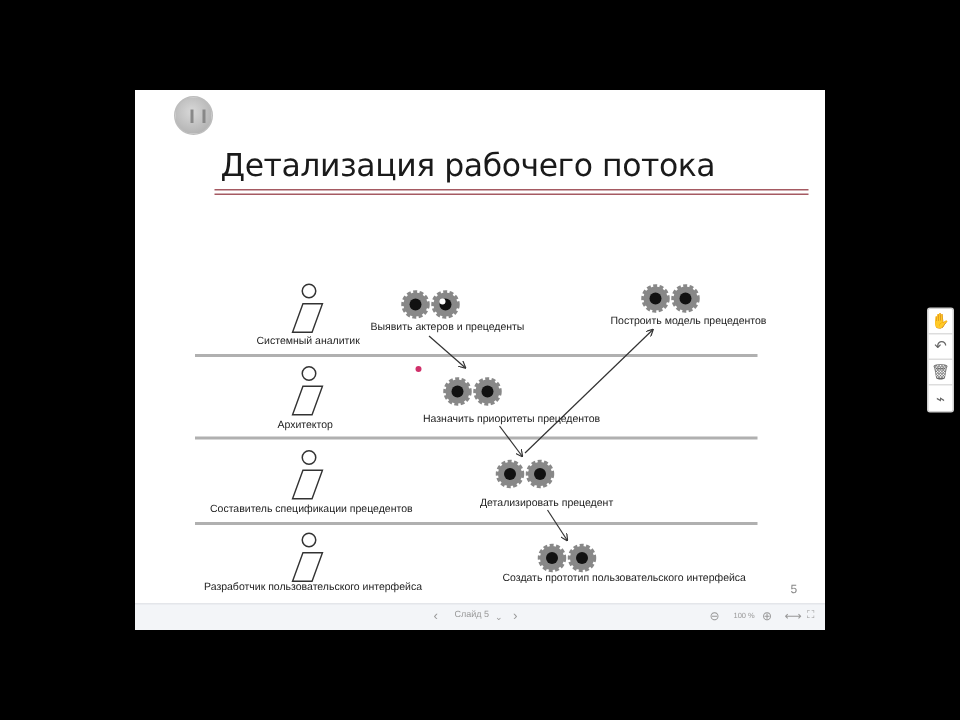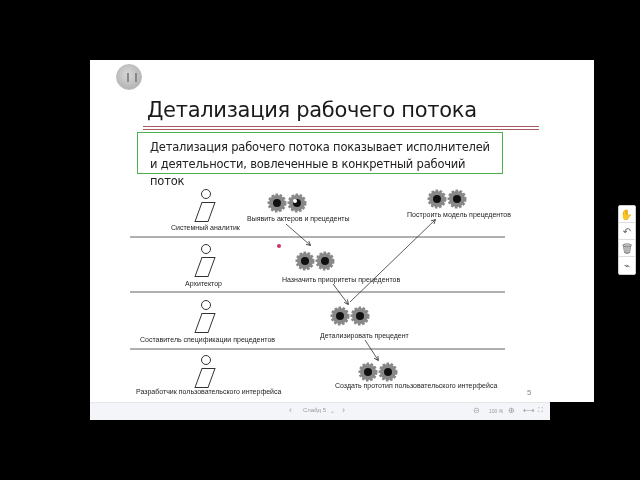--- a/index.html
+++ b/index.html
@@ -1,18 +1,18 @@
 <!DOCTYPE html>
 <html><head>
 <meta charset="utf-8">
 <style>
   * { box-sizing: border-box; margin: 0; padding: 0; }
   html, body { width: 640px; height: 480px; background: #000; overflow: hidden; font-family: "Liberation Sans", sans-serif; }
   .viewer { position: absolute; left: 90px; top: 60px; width: 460px; height: 360px; background: #fff; }
-  .slide { position: absolute; left: 0; top: 0; width: 504px; height: 342px; background: #fff; }
+  .slide { position: absolute; left: 0; top: 0; width: 460px; height: 342px; background: #fff; }
   .logo { position: absolute; left: 26px; top: 4px; width: 26px; height: 26px; border-radius: 50%; background: radial-gradient(circle at 45% 40%, #d8d8d8, #a8a8a8); border: 1px solid #bdbdbd; }
   .logo::after { content: ""; position: absolute; left: 10px; top: 8px; width: 6px; height: 9px; border-left: 2px solid #888; border-right: 2px solid #888; }
   .title { position: absolute; left: 57px; top: 38px; font-size: 21px; color: #1a1a1a; font-family: "DejaVu Sans", sans-serif; letter-spacing: -0.3px; }
   .title-rule { position: absolute; left: 53px; top: 66px; width: 396px; height: 4px; border-top: 1.5px solid #a55a62; border-bottom: 1.5px solid #a55a62; }
   .callout { position: absolute; left: 47px; top: 72px; width: 366px; height: 42px; border: 1.5px solid #4caf50; background: #fff; padding: 6px 12px; font-size: 11.5px; color: #222; line-height: 17px; font-family: "DejaVu Sans", sans-serif; letter-spacing: -0.2px; }
   .lane-line { position: absolute; left: 40px; width: 375px; height: 2px; background: #b0b0b0; }
   .actor { position: absolute; }
   .actor .head { position: absolute; width: 10px; height: 10px; border: 1px solid #333; border-radius: 50%; background: #fff; }
   .actor .body { position: absolute; width: 14px; height: 20px; border: 1px solid #333; transform: skewX(-20deg); background: #fff; }
   .label { position: absolute; font-size: 7px; color: #222; white-space: nowrap; font-family: "Liberation Sans", sans-serif; }
@@ -27,21 +27,20 @@
   .tool { position: absolute; left: 0; width: 16px; height: 17px; display: flex; align-items: center; justify-content: center; font-size: 10px; color: #666; border-bottom: 1px solid #ddd; cursor: pointer; }
 </style>
 </head>
 <body>
 
 <div class="viewer">
   <div class="slide">
     <div class="logo"></div>
     <div class="title">Детализация рабочего потока</div>
     <div class="title-rule"></div>
-    <div class="callout">Детализация рабочего потока показывает исполнителей и деятельности, вовлеченные в конкретный рабочий поток</div>
 
     <div class="lane-line" style="top:176px"></div>
     <div class="lane-line" style="top:231px"></div>
     <div class="lane-line" style="top:288px"></div>
 
     <div class="actor" style="left:108px;top:129px">
       <div class="head" style="left:3px;top:0"></div>
       <div class="body" style="left:0;top:13px"></div>
     </div>
     <div class="label" style="left:81px;top:164px">Системный аналитик</div>

